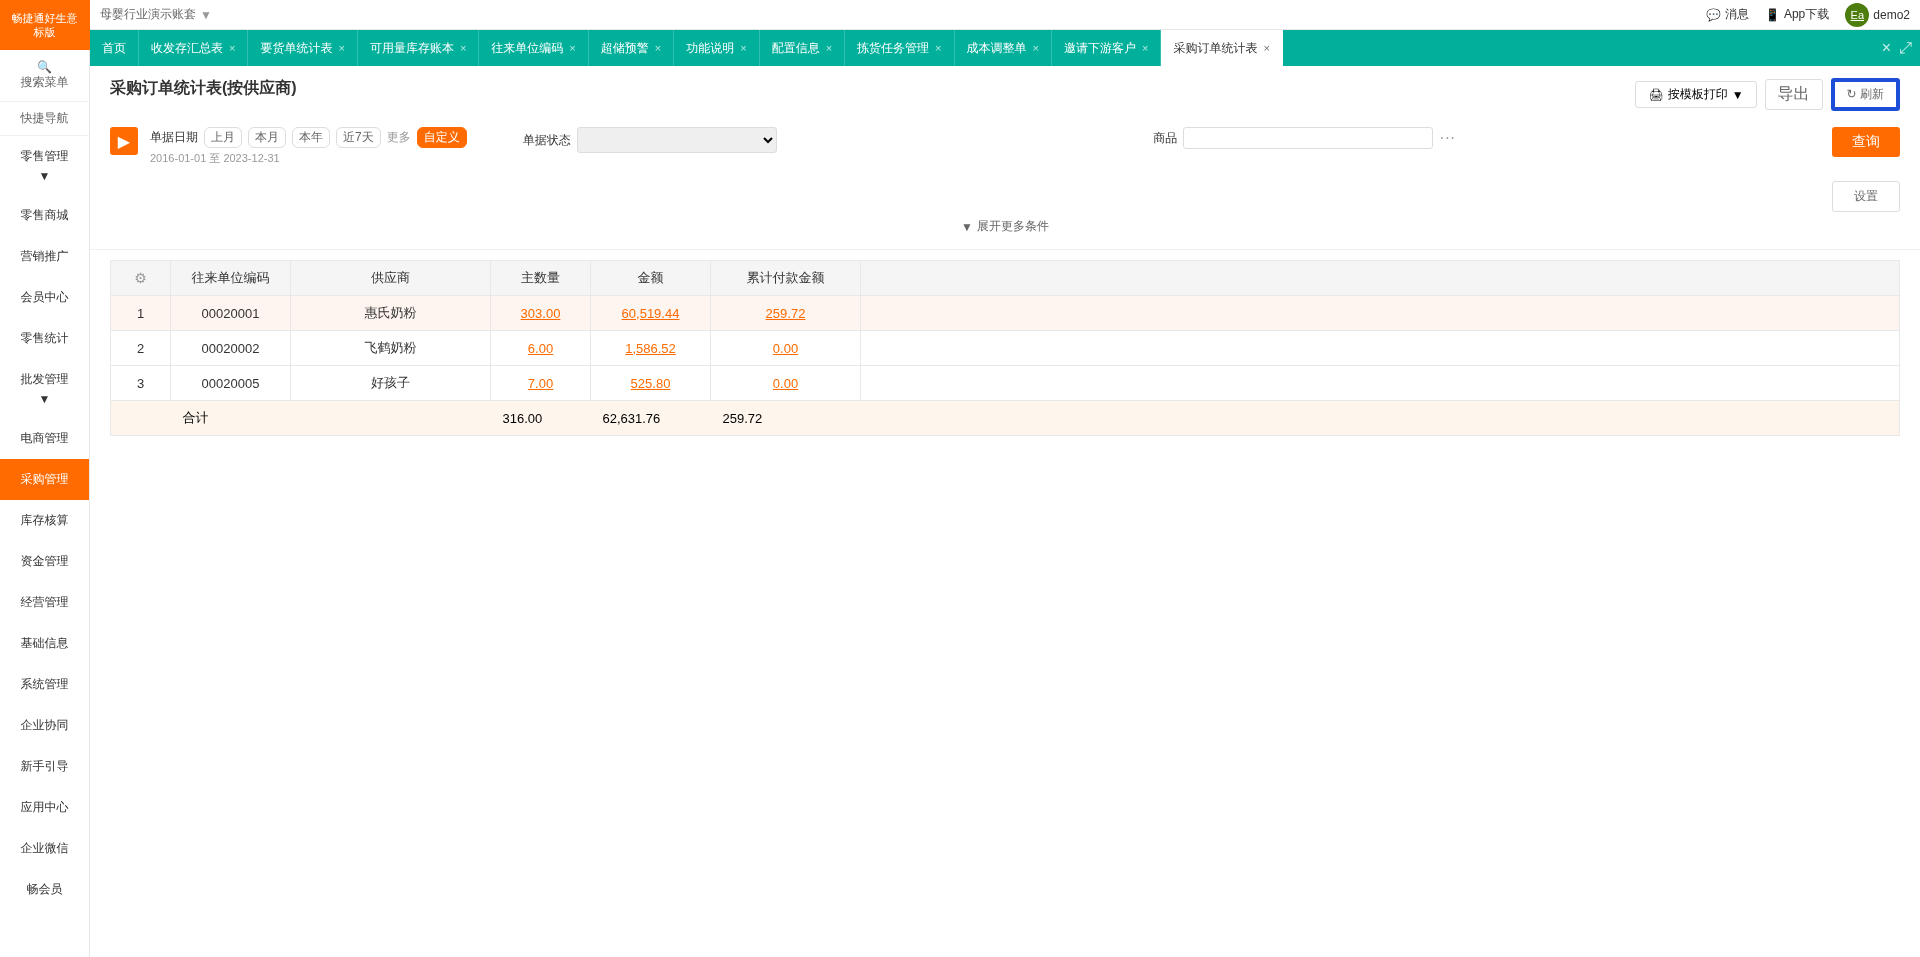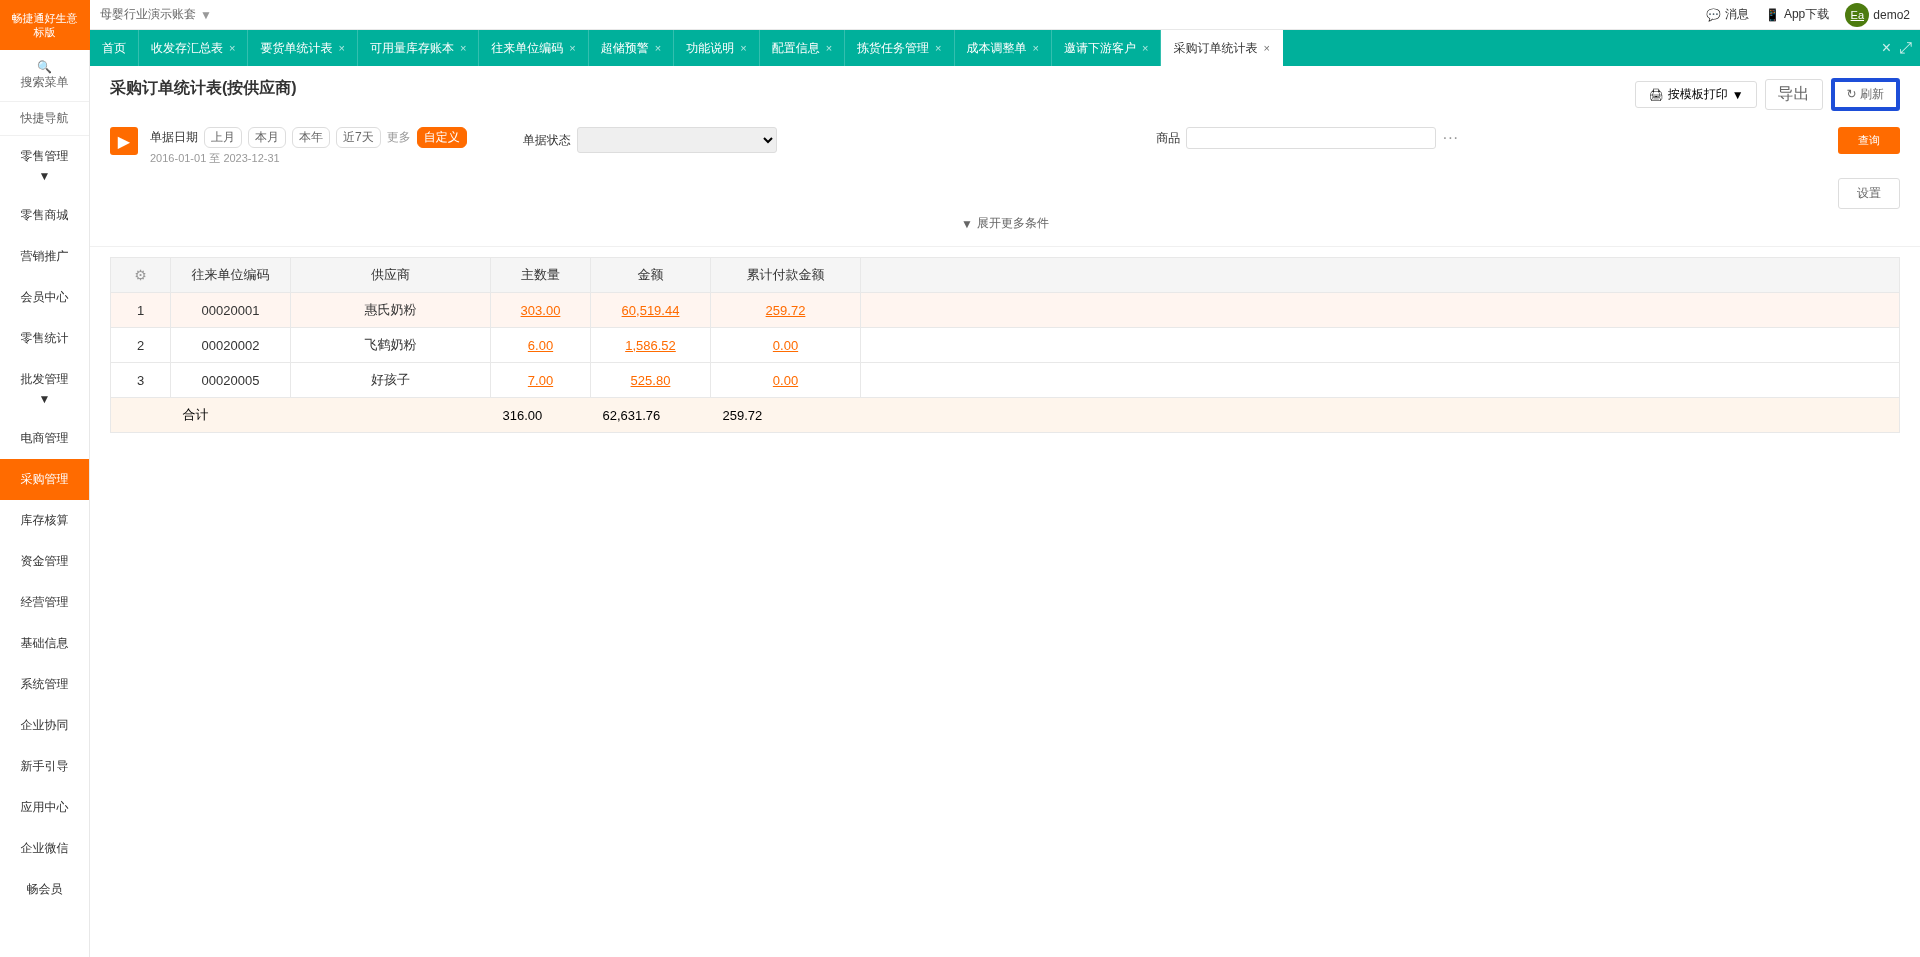--- a/index.html
+++ b/index.html
@@ -42,21 +42,21 @@
     .btn-print { background: #fff; border: 1px solid #ddd; padding: 4px 12px; border-radius: 3px; font-size: 12px; cursor: pointer; display: flex; align-items: center; gap: 4px; }
     .btn-export { background: #fff; border: 1px solid #ddd; padding: 4px 12px; border-radius: 3px; font-size: 16px; cursor: pointer; color: #666; }
     .btn-refresh { background: #fff; border: 4px solid #1d4ed8; padding: 4px 12px; border-radius: 3px; font-size: 12px; cursor: pointer; color: #666; }
 
     
     .filter-area { padding: 8px 20px; background: #fff; border-bottom: 1px solid #f0f0f0; }
     .filter-select { border: 1px solid #ddd; border-radius: 3px; padding: 3px 8px; font-size: 12px; width: 200px; height: 26px; }
     .filter-product-input { border: 1px solid #ddd; border-radius: 3px; padding: 3px 8px; font-size: 12px; width: 250px; }
     .filter-more { display: flex; align-items: center; justify-content: center; padding: 6px 0; }
     .filter-more-btn { color: #666; font-size: 12px; cursor: pointer; display: flex; align-items: center; gap: 4px; border: none; background: none; }
-    .btn-query { background: #ff6b00; color: #fff; border: none; padding: 6px 20px; border-radius: 3px; font-size: 11px; cursor: pointer; }
+    .btn-query { background: #ff6b00; color: #fff; border: none; padding: 6px 20px; border-radius: 3px; font-size: 14px; cursor: pointer; }
     .btn-settings { background: #fff; border: 1px solid #ddd; padding: 6px 12px; border-radius: 3px; font-size: 12px; cursor: pointer; color: #666; margin-top: 20px; }
     .filter-toggle-btn { width: 28px; height: 28px; background: #ff6b00; color: #fff; border: none; border-radius: 3px; cursor: pointer; font-size: 16px; display: flex; align-items: center; justify-content: center; }
 
     
     .table-area { padding: 10px 20px; }
     table { width: 100%; border-collapse: collapse; font-size: 13px; }
     table thead tr { background: #f5f5f5; }
     table thead th { padding: 8px 12px; text-align: center; font-weight: normal; color: #333; border: 1px solid #e8e8e8; font-size: 13px; }
     table tbody tr { background: #fff; }
     table tbody tr:nth-child(1) { background: #fff5f0; }

